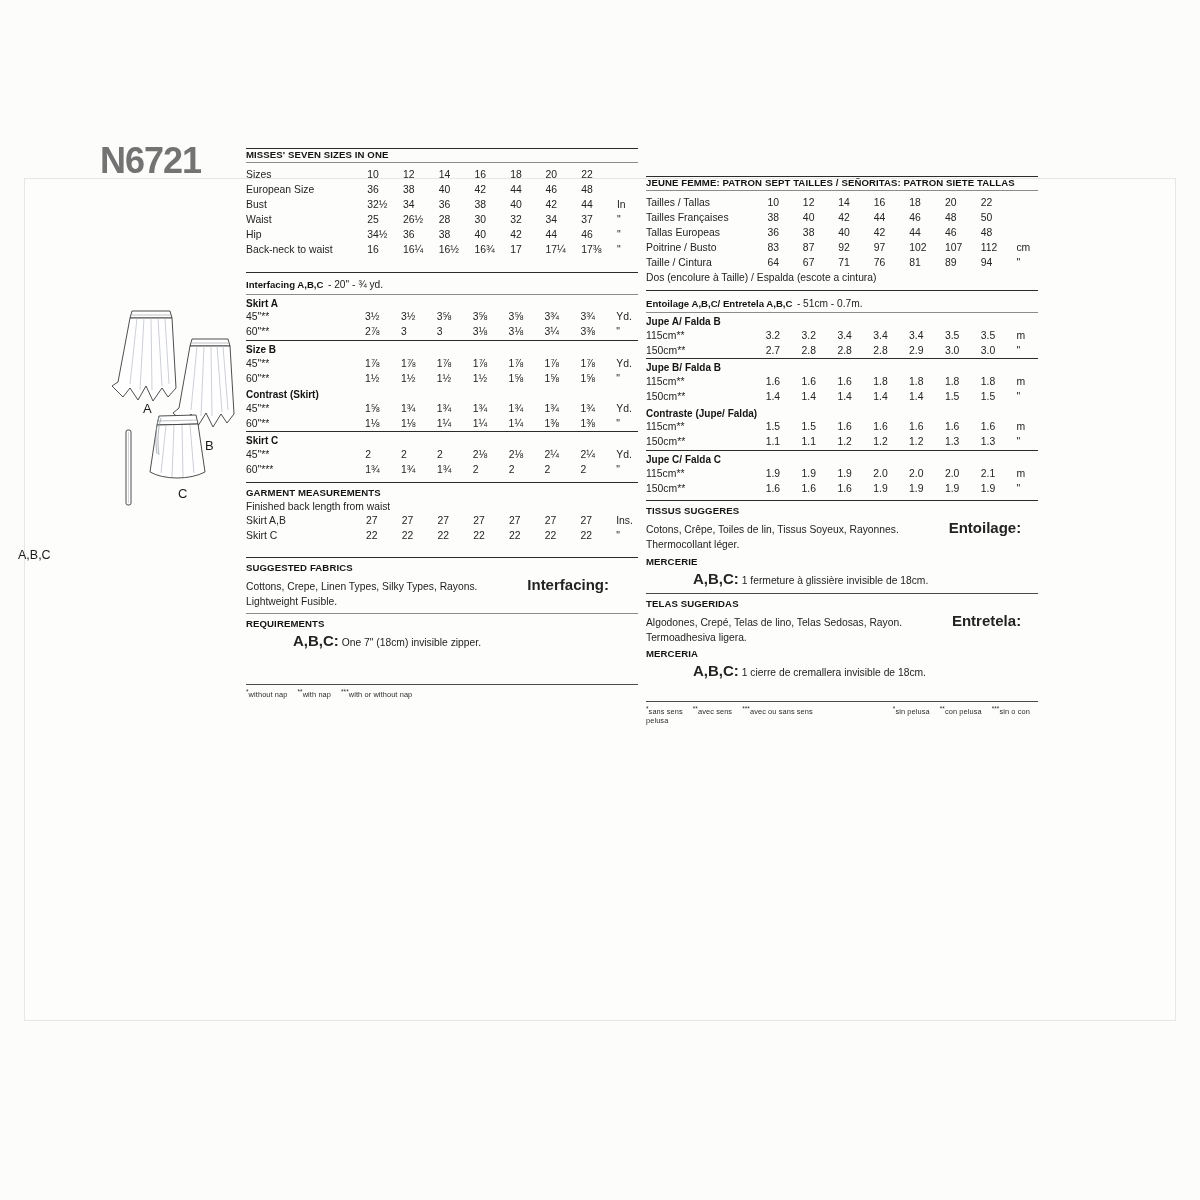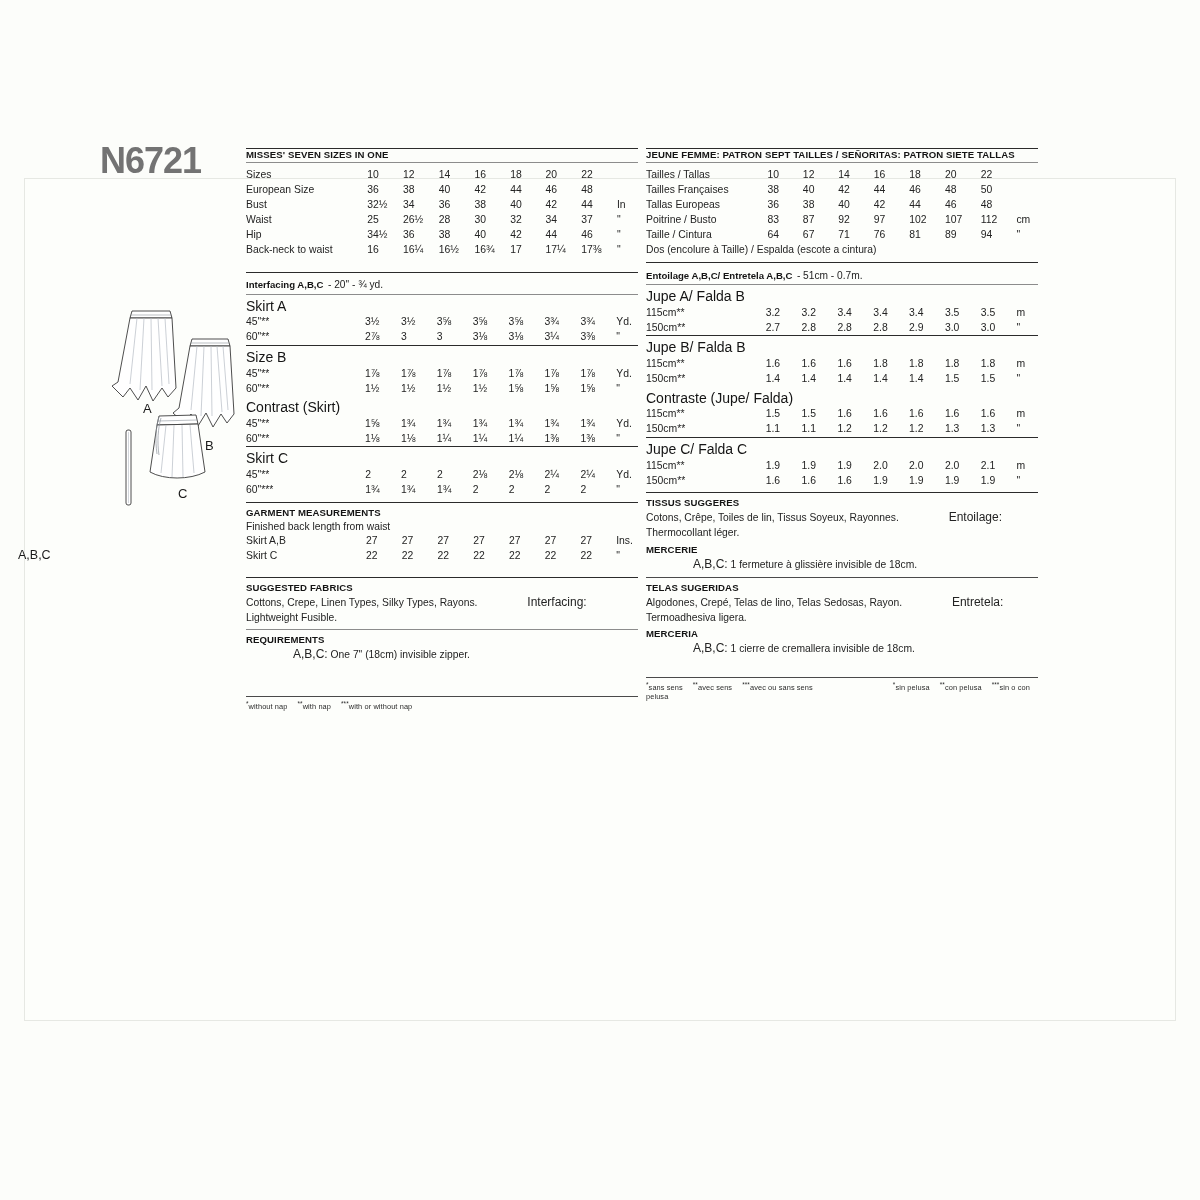--- a/index.html
+++ b/index.html
@@ -27,44 +27,44 @@
   #illustrations { position:absolute; left:110px; top:300px; width:145px; height:230px; }
   #illustrations svg { display:block; }
   .view-letter { font-size:13px; fill:#1a1a1a; font-family:"Liberation Sans", sans-serif; }
   #views-all {
     position:absolute; left:18px; top:516px;
     font-size:12.5px; color:#1a1a1a;margin-top:32px;
   }
   
   .col { position:absolute; top:148px; width:392px; }
   #col-left  { left:246px; }
-  #col-right { left:646px; }
+  #col-right { left:646px;margin-top:28px; }
 
   .sec-title {
     font-size:9.6px; font-weight:bold; letter-spacing:.1px;
     padding-bottom:2px; color:#141414;
   }
   .rule-thick { border-top:1.6px solid #2b2b2b; }
   .rule-thin  { border-top:1px solid #8c8c8c; }
   .rule-mid   { border-top:1.2px solid #4a4a4a; }
   .gap4 { height:4px; } .gap6 { height:6px; } .gap14 { height:14px; }
 
   table.grid { width:100%; border-collapse:collapse; }
   table.grid td { font-size:10.4px; color:#232323; padding:0.7px 0; line-height:1.32; white-space:nowrap; }
   td.lbl  { text-align:left; width:124px; }
   td.num  { text-align:left; width:37px; }
   td.unit { text-align:left; width:22px; font-size:9.2px; }
   td.lbl-sm { font-size:9.6px; }
   td.num-sm { font-size:10.2px; }
 
-  .row-head { font-size:14px; font-weight:normal; padding-top:3px; padding-bottom:1px; color:#141414; }
+  .row-head { font-size:10px; font-weight:bold; padding-top:3px; padding-bottom:1px; color:#141414; }
   .inline-head { font-size:9.6px; font-weight:bold; color:#141414; }
   .inline-norm { font-size:10.2px; font-weight:normal; color:#232323; }
   .body-txt { font-size:10.3px; color:#232323; line-height:1.33; }
-  .body-txt b { font-weight:normal; font-size:12px;padding-left:47px; }
+  .body-txt b { font-weight:bold; font-size:15px;padding-left:47px; }
 
   .footnote { font-size:7.4px; color:#2b2b2b; letter-spacing:.1px; padding-top:2.5px; }
   .footnote span { margin-right:10px; }
   .fn-gap { display:inline-block; width:60px; }
   sup { font-size:6.4px; vertical-align:super; }
 </style>
 </head>
 <body>
 
 <div id="page"></div>

